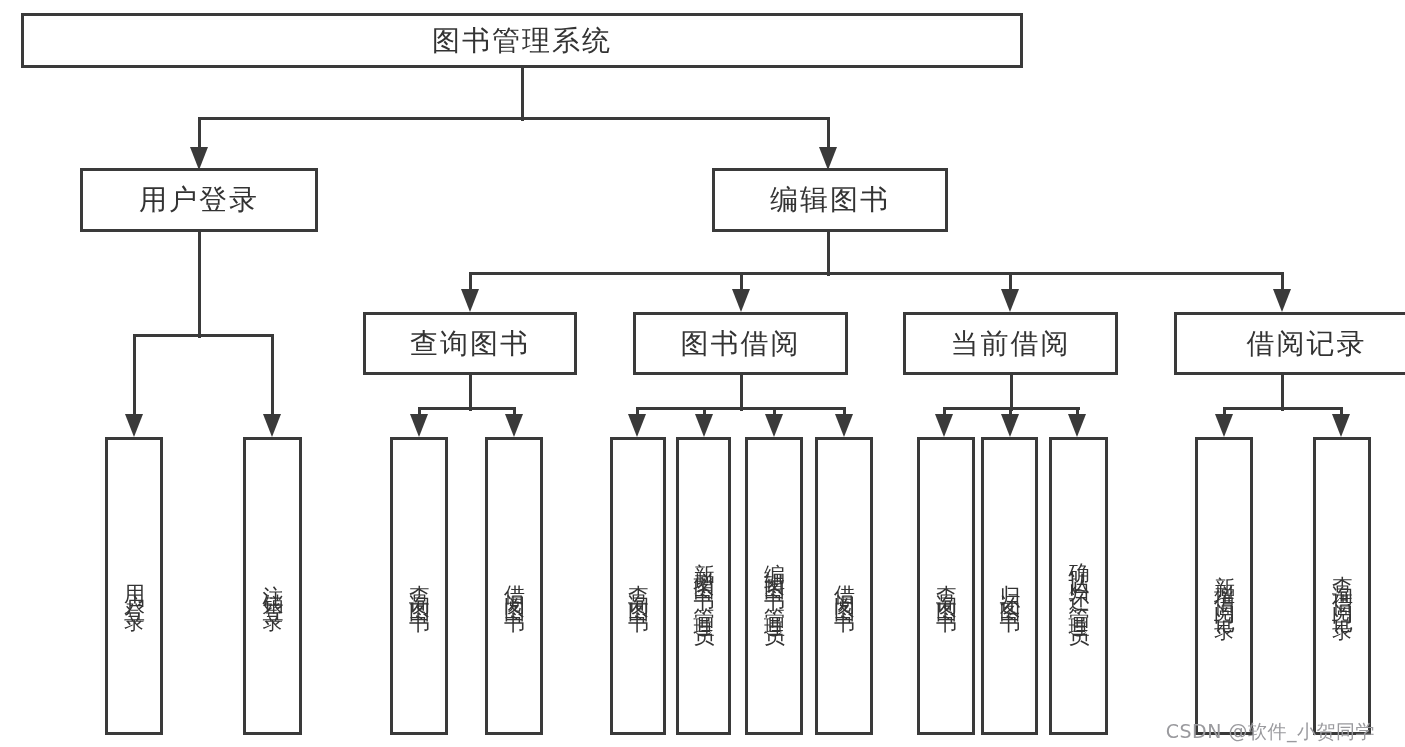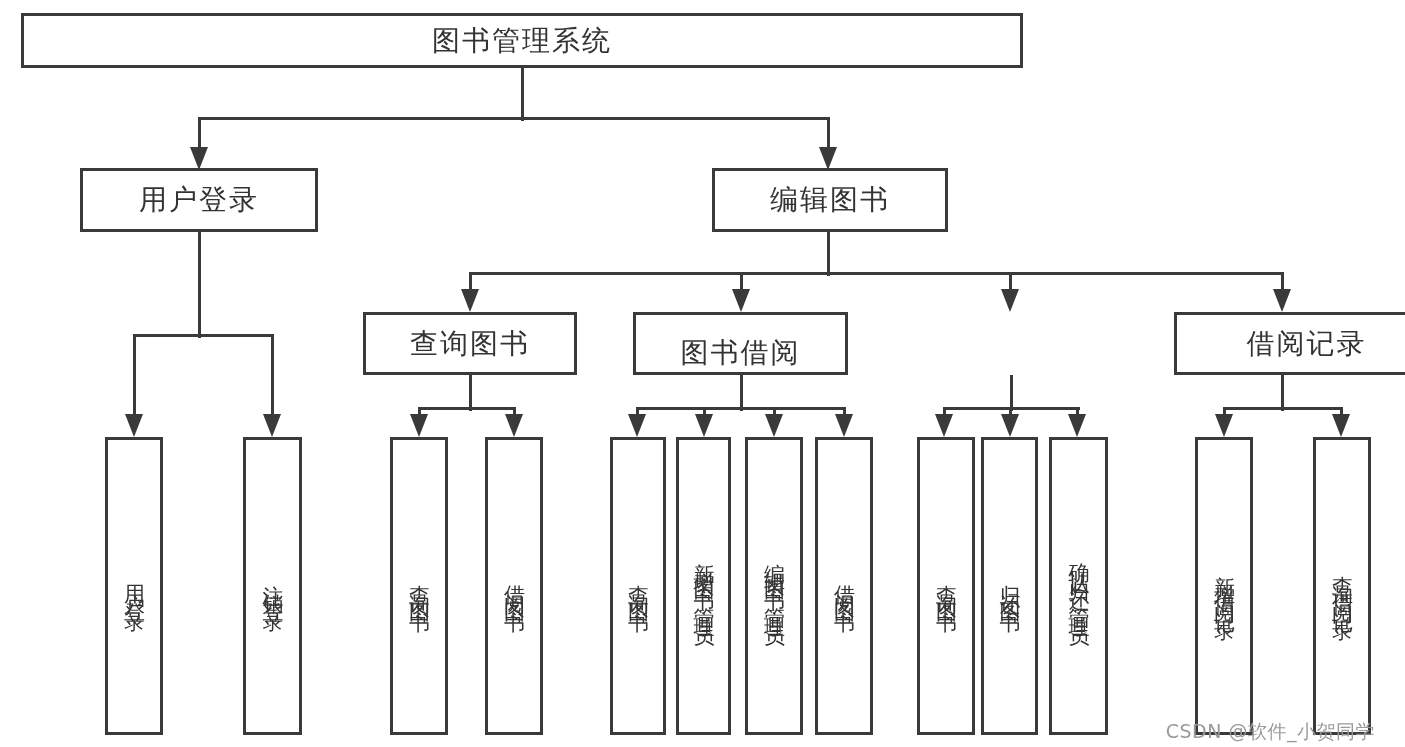--- a/index.html
+++ b/index.html
@@ -47,22 +47,25 @@
   <div class="node" style="left:80px;top:168px;width:238px;height:64px;">
     <span>用户登录</span>
   </div>
   <div class="node" style="left:712px;top:168px;width:236px;height:64px;">
     <span>编辑图书</span>
   </div>
 
   <div class="node" style="left:363px;top:312px;width:214px;height:63px;">
     <span>查询图书</span>
   </div>
-  <div class="node" style="left:633px;top:312px;width:215px;height:63px;align-items:flex-end;">
+  <div class="node" style="left:633px;top:312px;width:215px;height:63px;">
     <span>图书借阅</span>
+  </div>
+  <div class="node" style="left:903px;top:312px;width:215px;height:63px;">
+    <span>当前借阅</span>
   </div>
   <div class="node" style="left:1174px;top:312px;width:265px;height:63px;">
     <span>借阅记录</span>
   </div>
 
   <div class="leaf" style="left:105px;width:58px;">
     <span>用户登录</span>
   </div>
   <div class="leaf" style="left:243px;width:59px;">
     <span>注销登录</span>

